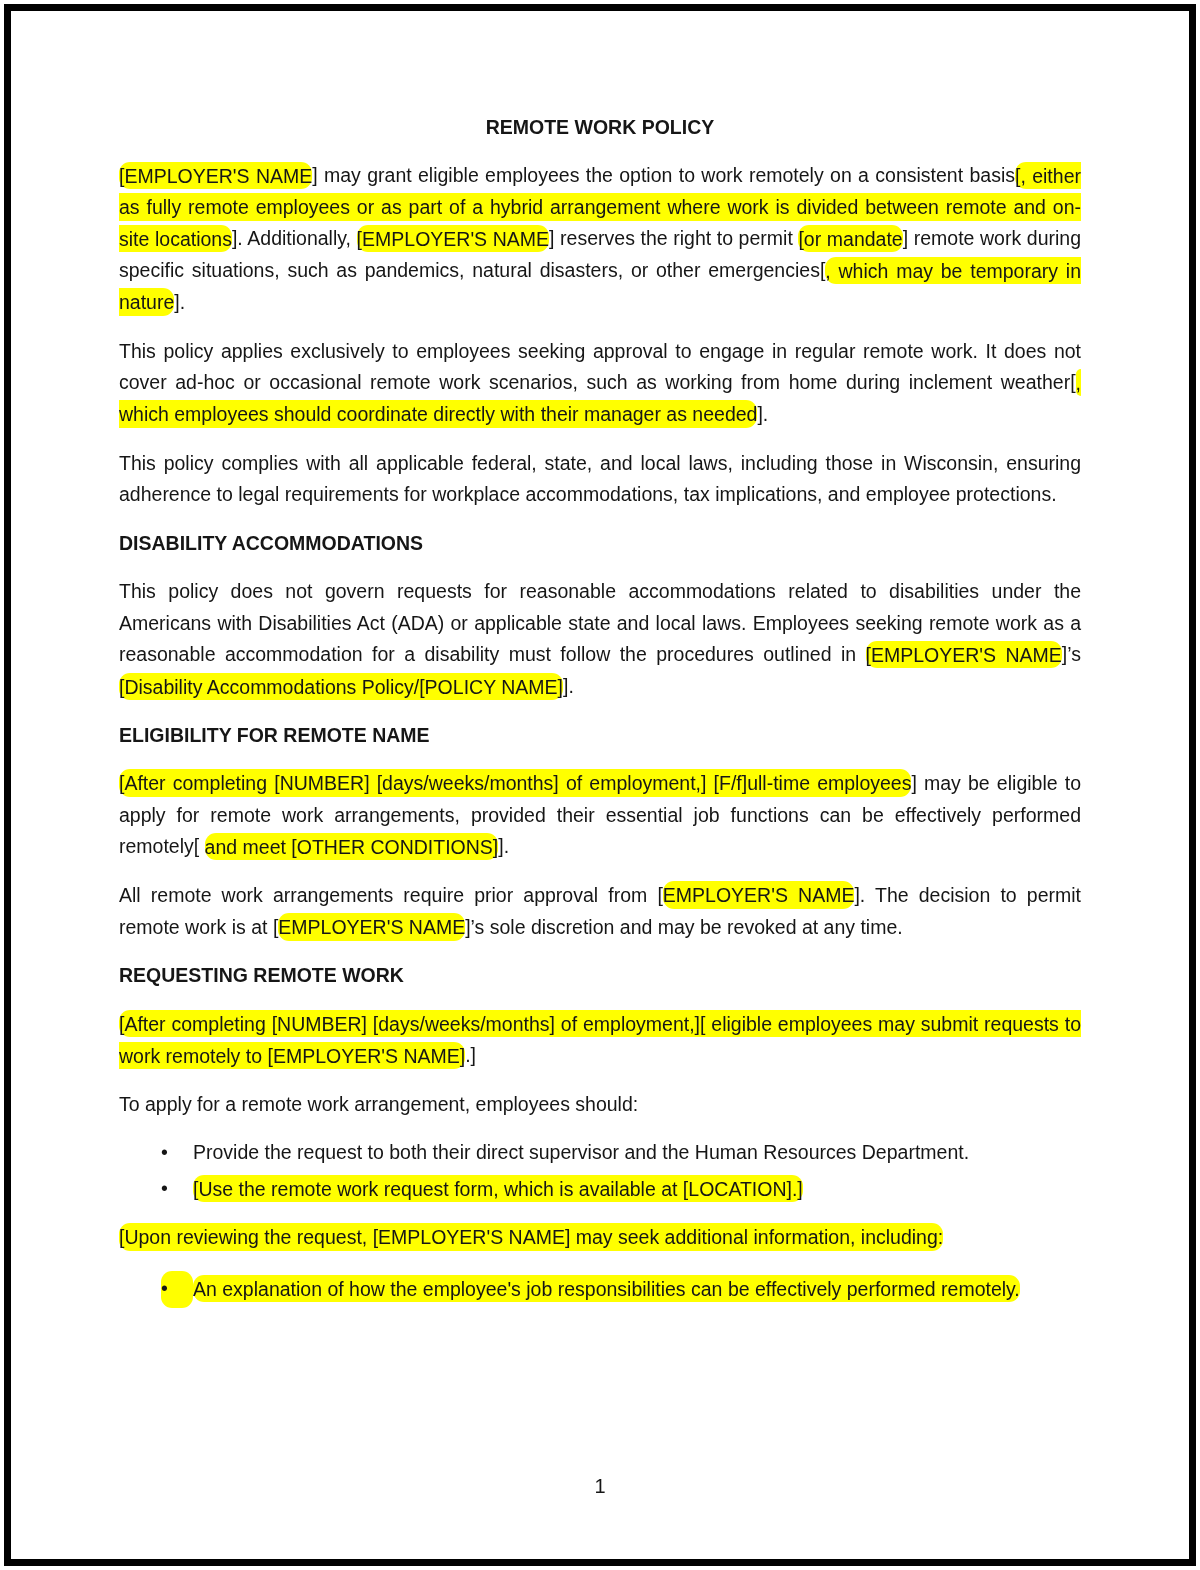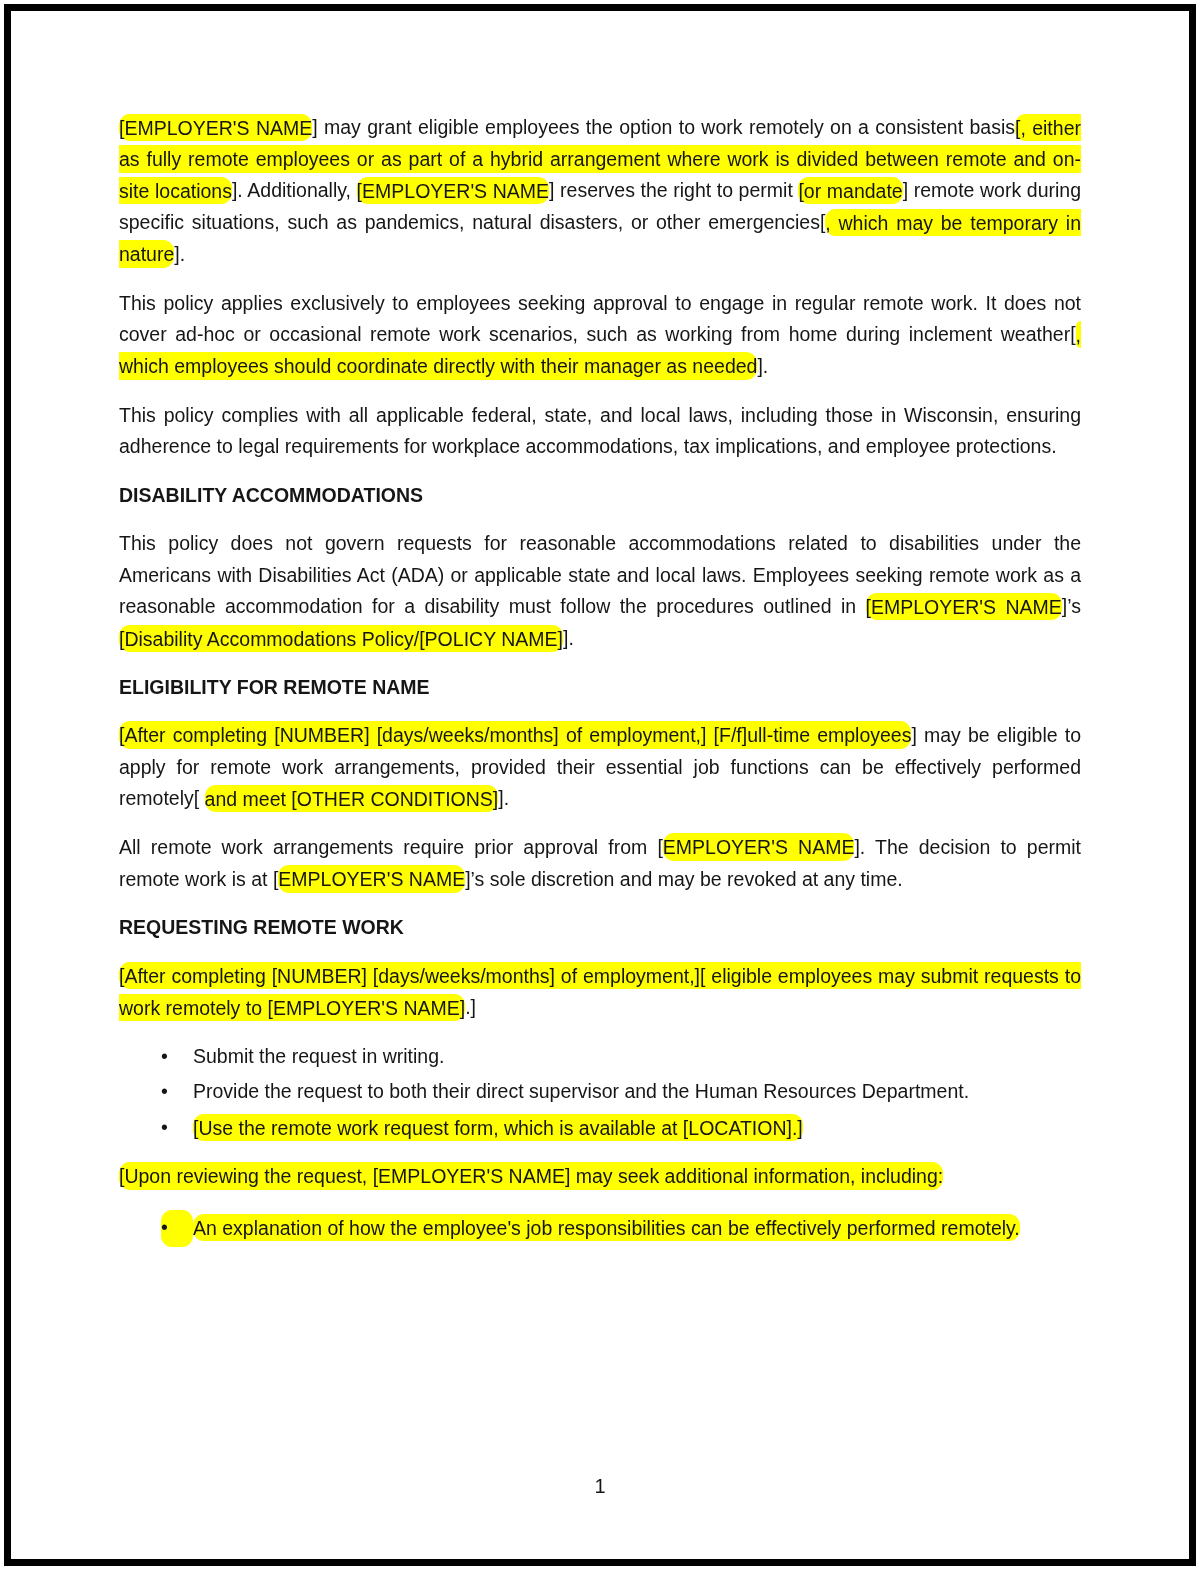--- a/index.html
+++ b/index.html
@@ -76,33 +76,34 @@
     text-align: center;
     font-size: 20px;
   }
 </style>
 </head>
 <body>
 
 <div class="page-border"></div>
 
 <div class="content">
+  <div class="doc-title">REMOTE WORK POLICY</div>
   <div id="doc-body">
       <div class="para"><span class="hl">[EMPLOYER'S NAME</span><span>] may grant eligible employees the option to work remotely on a consistent basis</span><span class="hl">[, either as fully remote employees or as part of a hybrid arrangement where work is divided between remote and on-site locations</span><span>]. Additionally, </span><span class="hl">[EMPLOYER'S NAME</span><span>] reserves the right to permit </span><span class="hl">[or mandate</span><span>] remote work during specific situations, such as pandemics, natural disasters, or other emergencies[</span><span class="hl">, which may be temporary in nature</span><span>].</span></div>
       <div class="para"><span>This policy applies exclusively to employees seeking approval to engage in regular remote work. It does not cover ad-hoc or occasional remote work scenarios, such as working from home during inclement weather[</span><span class="hl">, which employees should coordinate directly with their manager as needed</span><span>].</span></div>
       <div class="para"><span>This policy complies with all applicable federal, state, and local laws, including those in Wisconsin, ensuring adherence to legal requirements for workplace accommodations, tax implications, and employee protections.</span></div>
       <div class="heading">DISABILITY ACCOMMODATIONS</div>
       <div class="para"><span>This policy does not govern requests for reasonable accommodations related to disabilities under the Americans with Disabilities Act (ADA) or applicable state and local laws. Employees seeking remote work as a reasonable accommodation for a disability must follow the procedures outlined in </span><span class="hl">[EMPLOYER'S NAME</span><span>]’s </span><span class="hl">[Disability Accommodations Policy/[POLICY NAME]</span><span>].</span></div>
       <div class="heading">ELIGIBILITY FOR REMOTE NAME</div>
       <div class="para"><span class="hl">[After completing [NUMBER] [days/weeks/months] of employment,] [F/f]ull-time employees</span><span>] may be eligible to apply for remote work arrangements, provided their essential job functions can be effectively performed remotely[ </span><span class="hl">and meet [OTHER CONDITIONS]</span><span>].</span></div>
       <div class="para"><span>All remote work arrangements require prior approval from [</span><span class="hl">EMPLOYER'S NAME</span><span>]. The decision to permit remote work is at [</span><span class="hl">EMPLOYER'S NAME</span><span>]’s sole discretion and may be revoked at any time.</span></div>
       <div class="heading">REQUESTING REMOTE WORK</div>
       <div class="para"><span class="hl">[After completing [NUMBER] [days/weeks/months] of employment,][ eligible employees may submit requests to work remotely to [EMPLOYER'S NAME]</span><span>.]</span></div>
+      <div class="para"><span>To apply for a remote work arrangement, employees should:</span></div>
       <div class="bullets">
-        <div class="bullet-item"><span class="marker">•</span><span>Submit the request in writing.</span></div>
         <div class="bullet-item"><span class="marker">•</span><span>Provide the request to both their direct supervisor and the Human Resources Department.</span></div>
         <div class="bullet-item"><span class="marker">•</span><span class="hl">[Use the remote work request form, which is available at [LOCATION].]</span></div>
       </div>
       <div class="para"><span class="hl">[Upon reviewing the request, [EMPLOYER'S NAME] may seek additional information, including:</span></div>
       <div class="bullets">
         <div class="bullet-item"><span class="marker hl">•</span><span class="hl">An explanation of how the employee's job responsibilities can be effectively performed remotely.</span></div>
       </div>
     </div>
 </div>
 

